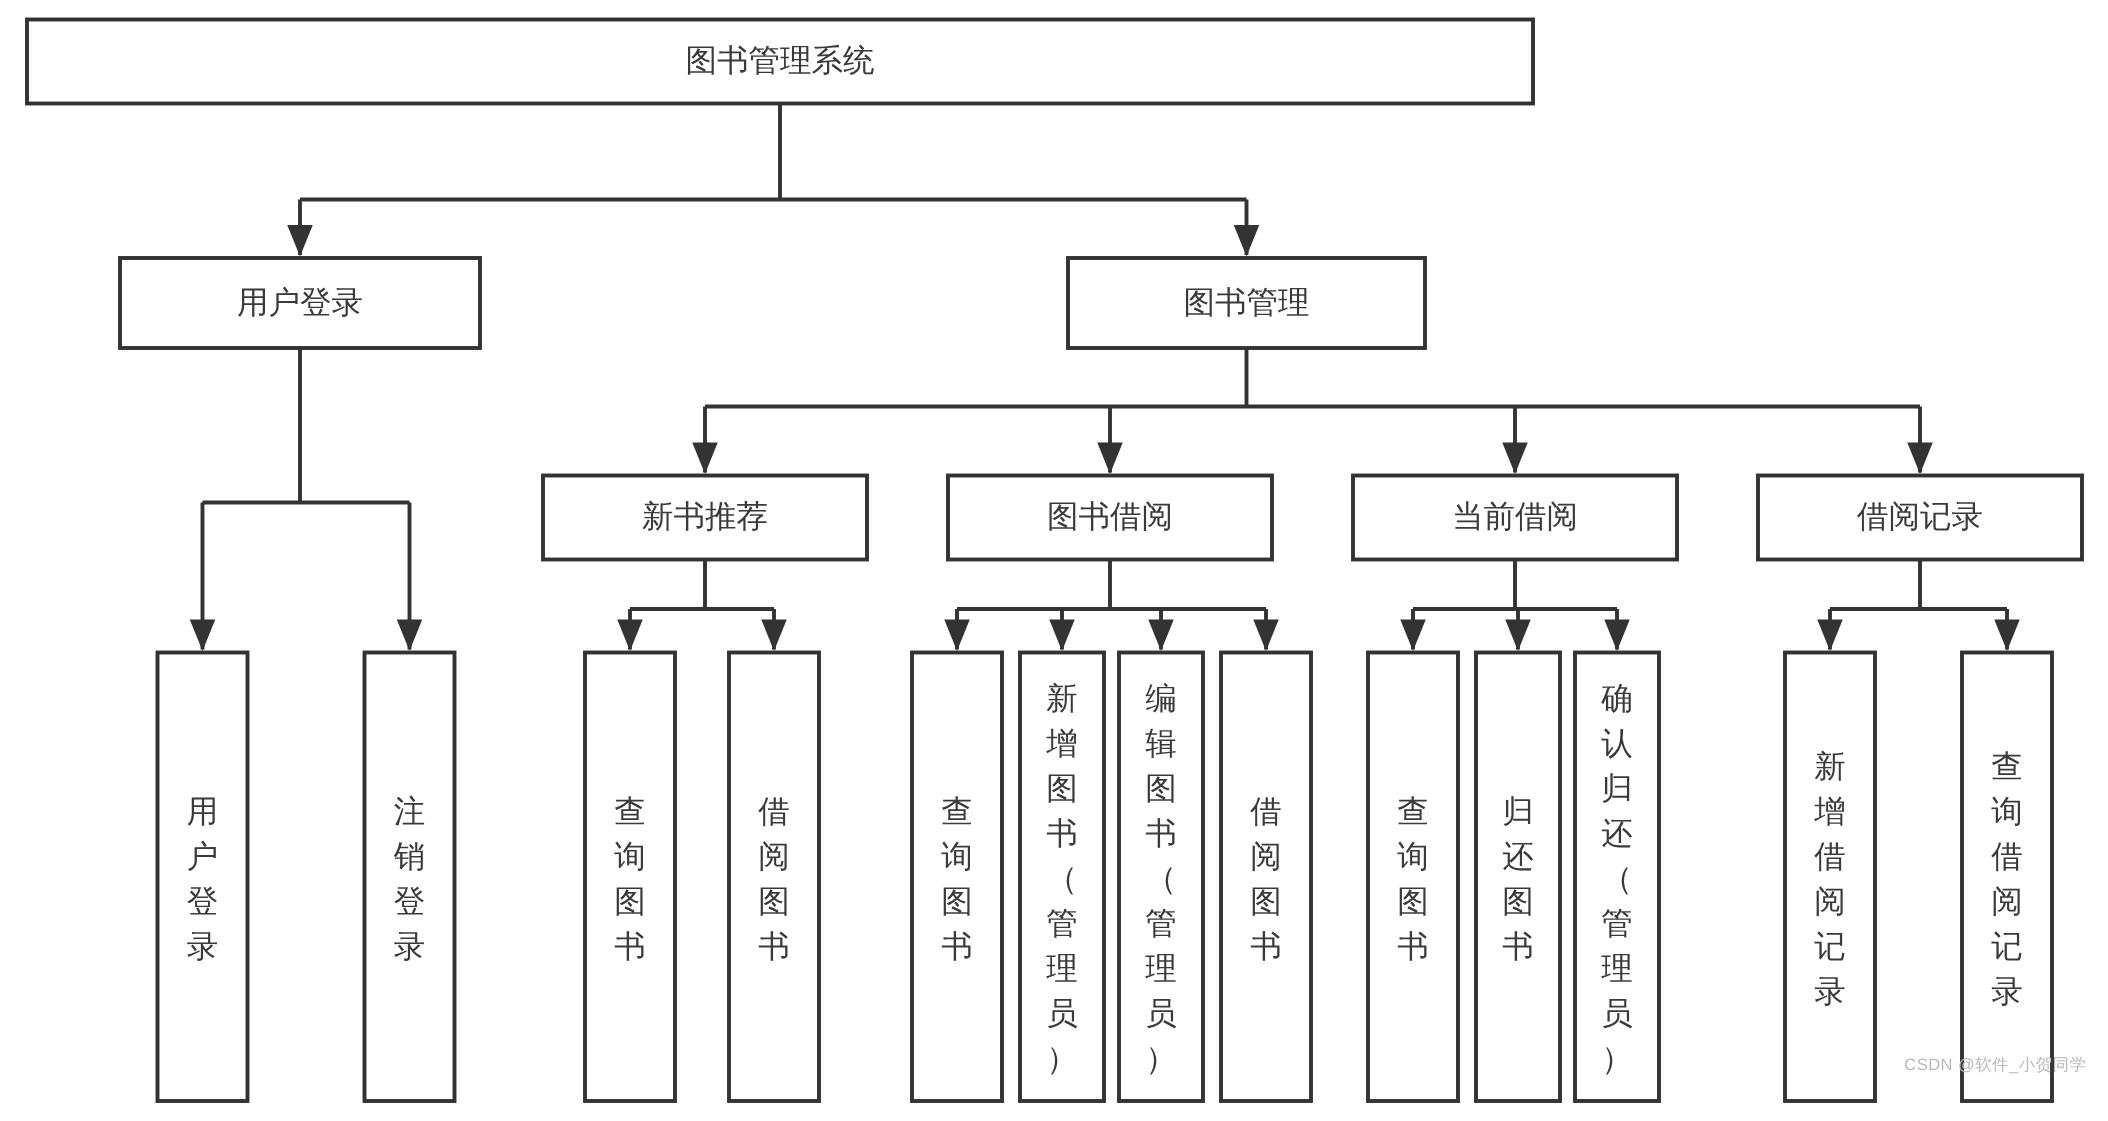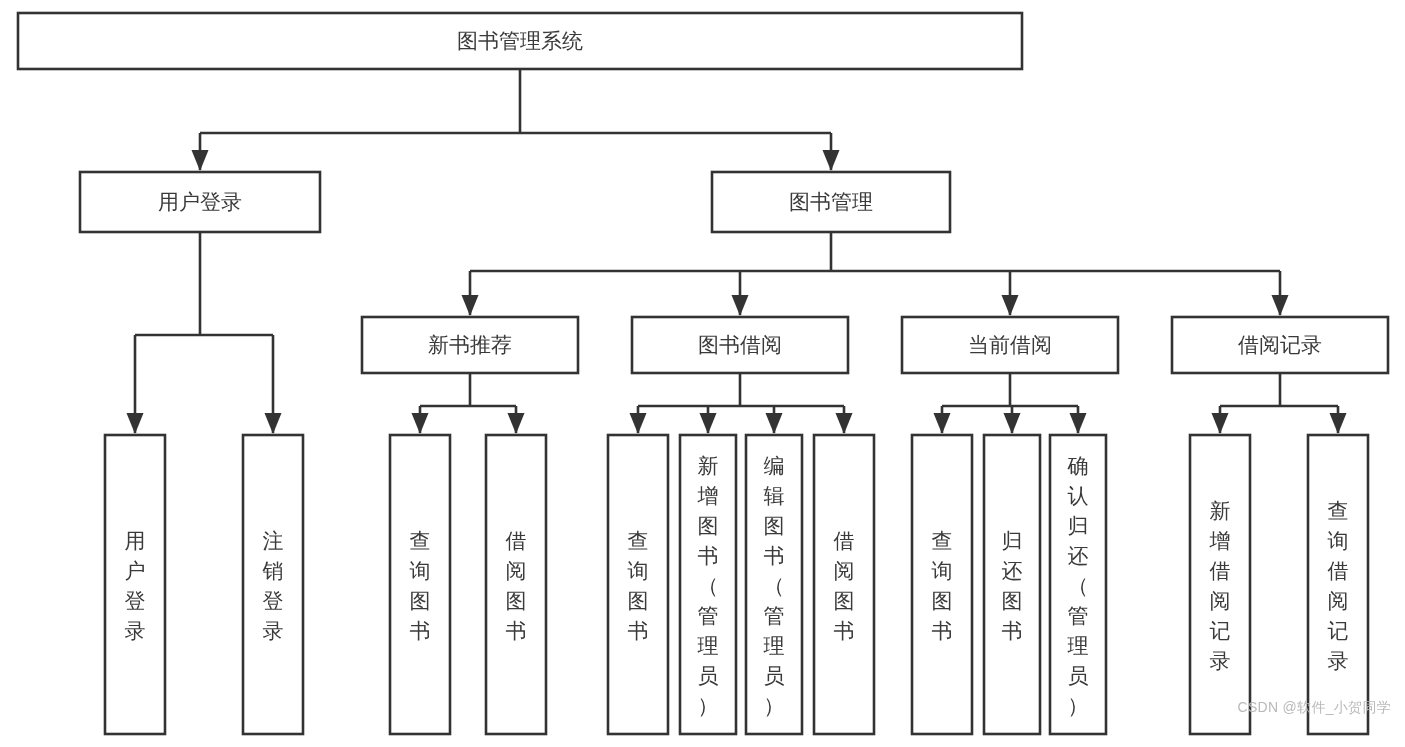--- a/index.html
+++ b/index.html
@@ -52,21 +52,21 @@
     fill: #3a3a3a;
     font-family: "Liberation Sans", "DejaVu Sans", sans-serif;
     font-size: 21px;
     text-anchor: middle;
   }
   .watermark {
     position: absolute;
     right: 14px;
     bottom: 4px;
     font-family: "Liberation Sans", "DejaVu Sans", sans-serif;
-    font-size: 14px;
+    font-size: 11px;
     color: #b9b9b9;
     white-space: nowrap;
     letter-spacing: 0.3px;
     margin-top: 44px;
   }
 </style>
 </head>
 <body>
 
 <div id="diagram-root">

